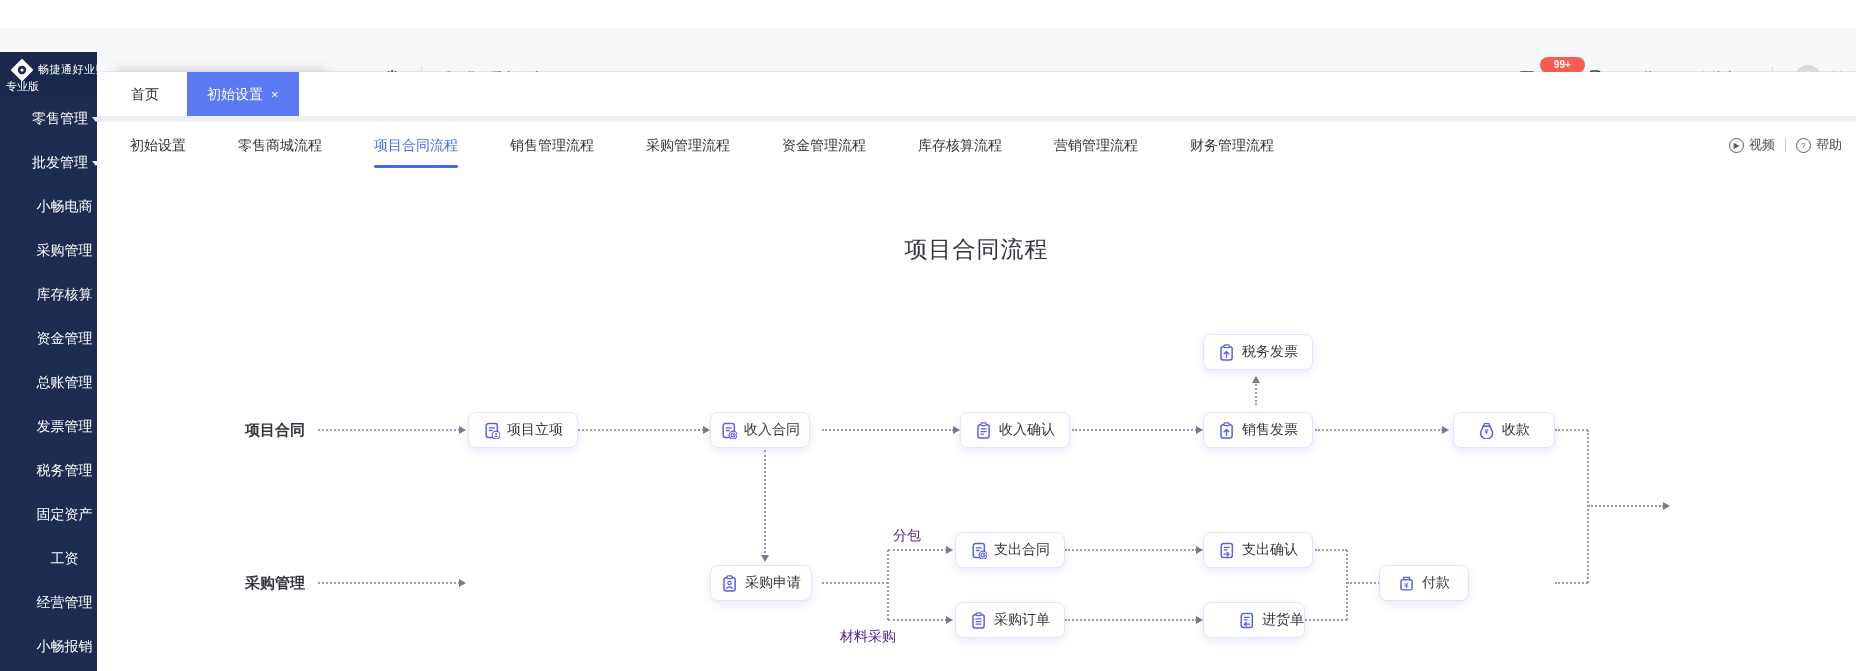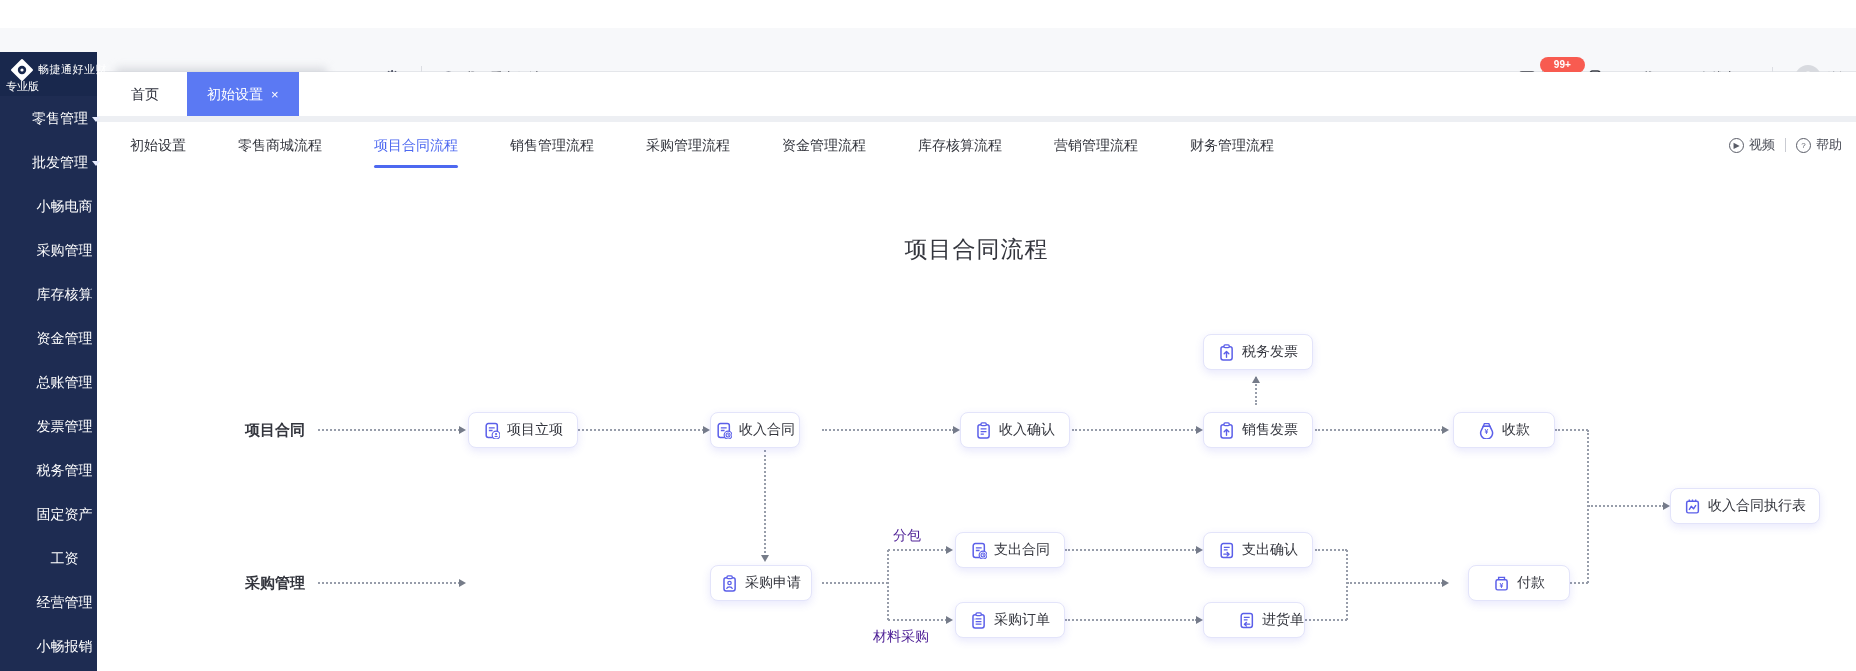--- a/index.html
+++ b/index.html
@@ -210,21 +210,21 @@
       </div>
     </div>
   </div>
 
   <div class="stage"></div>
   <div class="diagram-title" style="position:absolute; left:97px; top:234px; width:1759px; text-align:center; font-size:23px; color:#33353d; font-weight:500; letter-spacing:1px;">项目合同流程</div>
   <div id="diagram-layer" style="position:absolute; left:0; top:0; width:1856px; height:671px; pointer-events:none;">
       <div class="row-label" style="left: 245px; top: 421px; text-align: center;">项目合同</div>
       <div class="row-label" style="left: 245px; top: 574px;">采购管理</div>
       <div class="branch-label" style="left: 893px; top: 527px;">分包</div>
-      <div class="branch-label" style="left: 873px; top: 628px; text-align: right;">材料采购</div>
+      <div class="branch-label" style="left: 840px; top: 628px; text-align: right;">材料采购</div>
       <div class="seg-h" style="left: 318px; top: 429px; width: 142px;"></div>
       <div class="arr right" style="left: 459px; top: 426px;"></div>
       <div class="seg-h" style="left: 578px; top: 429px; width: 126px;"></div>
       <div class="arr right" style="left: 703px; top: 426px;"></div>
       <div class="seg-h" style="left: 822px; top: 429px; width: 132px;"></div>
       <div class="arr right" style="left: 953px; top: 426px;"></div>
       <div class="seg-h" style="left: 1072px; top: 429px; width: 125px;"></div>
       <div class="arr right" style="left: 1196px; top: 426px;"></div>
       <div class="seg-h" style="left: 1315px; top: 429px; width: 128px;"></div>
       <div class="arr right" style="left: 1442px; top: 426px;"></div>
@@ -259,21 +259,21 @@
           <svg width="17" height="17" viewBox="0 0 16 16">
             <rect x="3" y="1.5" width="10.5" height="13" rx="2" fill="none" stroke="#5b5fe9" stroke-width="1.4"></rect>
             <path d="M5.5 5.5h5.5M5.5 8h3.5" stroke="#5b5fe9" stroke-width="1.2"></path>
             <circle cx="12.3" cy="12.3" r="3.7" fill="#fff" stroke="#5b5fe9" stroke-width="1.1"></circle>
             <circle cx="12.3" cy="11.3" r="1" fill="#5b5fe9"></circle>
             <path d="M10.6 14 a1.8 1.5 0 0 1 3.4 0" fill="#5b5fe9"></path>
           </svg>
         </span>
         <span>项目立项</span>
       </div>
-      <div class="node" style="left: 710px; top: 412px; width: 90px; pointer-events: auto;">
+      <div class="node" style="left: 710px; top: 412px; width: 100px; pointer-events: auto;">
         <span style="display: inline-flex;">
           <svg width="17" height="17" viewBox="0 0 16 16">
             <rect x="3" y="1.5" width="10.5" height="13" rx="2" fill="none" stroke="#5b5fe9" stroke-width="1.4"></rect>
             <path d="M5.5 5.5h5.5M5.5 8h3.5" stroke="#5b5fe9" stroke-width="1.2"></path>
             <circle cx="12.3" cy="12.3" r="3.7" fill="#fff" stroke="#5b5fe9" stroke-width="1.1"></circle>
             <circle cx="12.3" cy="12.3" r="1.9" fill="none" stroke="#5b5fe9" stroke-width="1"></circle>
             <path d="M12.3 11.2v1.2h1" stroke="#5b5fe9" stroke-width="0.9" fill="none"></path>
           </svg>
         </span>
         <span>收入合同</span>
@@ -311,30 +311,20 @@
       <div class="node" style="left: 1453px; top: 412px; width: 102px; pointer-events: auto;">
         <span style="display: inline-flex;">
           <svg width="17" height="17" viewBox="0 0 16 16">
             <path d="M6 1.5h4.2l1 2.6h-6.2z" fill="none" stroke="#5b5fe9" stroke-width="1.3"></path>
             <path d="M5 4.1h6.2l1.8 3.6a5.6 5.6 0 1 1 -9.8 0z" fill="none" stroke="#5b5fe9" stroke-width="1.4"></path>
             <text x="8" y="11.5" font-size="6.5" font-weight="bold" fill="#5b5fe9" text-anchor="middle">¥</text>
           </svg>
         </span>
         <span>收款</span>
       </div>
-      <div class="node" style="left: 1670px; top: 488px; width: 150px; pointer-events: auto;">
-        <span style="display: inline-flex;">
-          <svg width="17" height="17" viewBox="0 0 16 16">
-            <rect x="2.5" y="3" width="11" height="11" rx="1.6" fill="none" stroke="#5b5fe9" stroke-width="1.4"></rect>
-            <path d="M5 3V1.4 M8 3V1.4 M11 3V1.4" stroke="#5b5fe9" stroke-width="1.2"></path>
-            <polyline points="4.8,11.2 6.8,7.8 9,10.2 11.2,6.8" fill="none" stroke="#5b5fe9" stroke-width="1.3" stroke-linejoin="round"></polyline>
-          </svg>
-        </span>
-        <span>收入合同执行表</span>
-      </div>
       <div class="node" style="left: 710px; top: 565px; width: 102px; pointer-events: auto;">
         <span style="display: inline-flex;">
           <svg width="17" height="17" viewBox="0 0 16 16">
             <rect x="2.8" y="2.5" width="10.5" height="12.5" rx="2" fill="none" stroke="#5b5fe9" stroke-width="1.4"></rect>
             <rect x="5.6" y="0.8" width="5" height="2.6" rx="1" fill="#fff" stroke="#5b5fe9" stroke-width="1.2"></rect>
             <circle cx="8" cy="7.5" r="1.6" fill="none" stroke="#5b5fe9" stroke-width="1.2"></circle>
             <path d="M5.2 13 a2.9 2.6 0 0 1 5.6 0" fill="none" stroke="#5b5fe9" stroke-width="1.2"></path>
           </svg>
         </span>
         <span>采购申请</span>
@@ -375,21 +365,21 @@
       <div class="node" style="left: 1203px; top: 602px; width: 102px; pointer-events: auto; justify-content: flex-end;">
         <span style="display: inline-flex;">
           <svg width="17" height="17" viewBox="0 0 16 16">
             <rect x="3" y="1.5" width="10.5" height="13" rx="2" fill="none" stroke="#5b5fe9" stroke-width="1.4"></rect>
             <path d="M5.5 5h5.5M5.5 7.5h3.5" stroke="#5b5fe9" stroke-width="1.2"></path>
             <path d="M11 11.5h-5 M6 11.5 l2 -1.8 M6 11.5 l2 1.8" fill="none" stroke="#5b5fe9" stroke-width="1.2" stroke-linecap="round"></path>
           </svg>
         </span>
         <span>进货单</span>
       </div>
-      <div class="node" style="left: 1468px; top: 565px; width: 102px; pointer-events: auto;">
+      <div class="node" style="left: 1379px; top: 565px; width: 90px; pointer-events: auto;">
         <span style="display: inline-flex;">
           <svg width="17" height="17" viewBox="0 0 16 16">
             <rect x="2.8" y="4.5" width="10.5" height="9.5" rx="1.6" fill="none" stroke="#5b5fe9" stroke-width="1.4"></rect>
             <path d="M5.3 4.5 V2.2 h5.5 V4.5" fill="none" stroke="#5b5fe9" stroke-width="1.3"></path>
             <text x="8" y="11.8" font-size="6.5" font-weight="bold" fill="#5b5fe9" text-anchor="middle">¥</text>
           </svg>
         </span>
         <span>付款</span>
       </div>
     </div>

